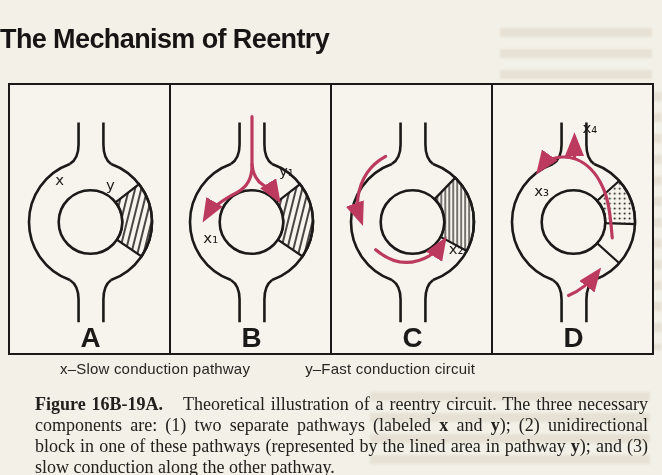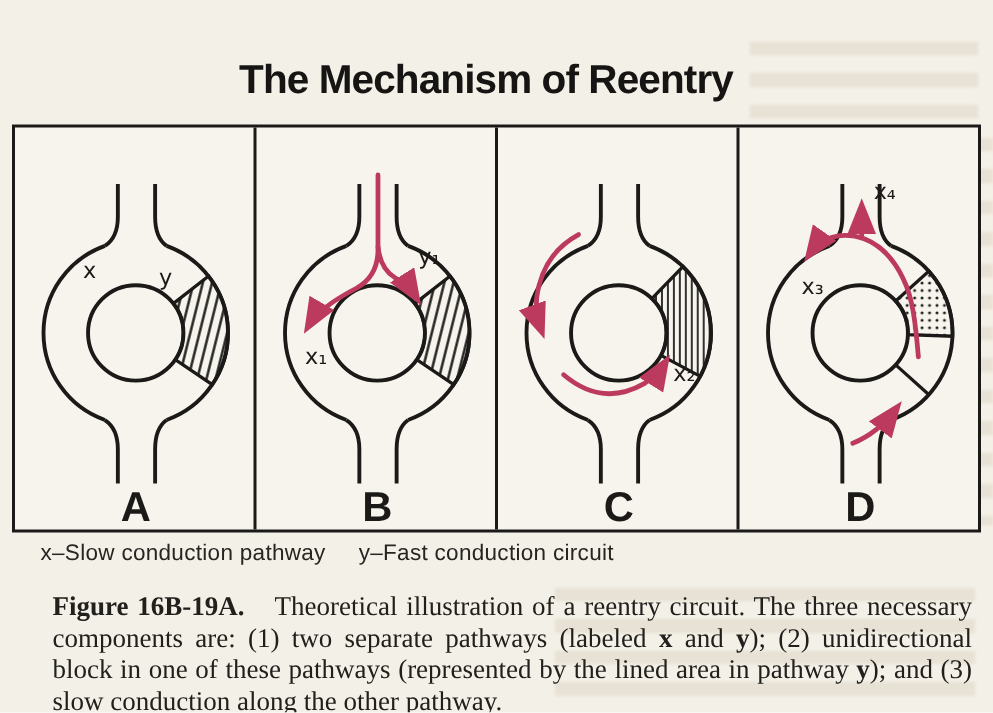--- a/index.html
+++ b/index.html
@@ -11,41 +11,39 @@
     font-family:"Liberation Sans",sans-serif;
   }
   .ghost{
     position:absolute;
     background:repeating-linear-gradient(180deg, rgba(150,125,85,0.12) 0 9px, transparent 9px 21px);
     filter:blur(1.2px);
     pointer-events:none;
   }
   .title{
     position:absolute;top:24px;left:0;width:648px;
-    text-align:center;
     font-size:27px;font-weight:bold;letter-spacing:-0.6px;
     color:#171513;
-    margin-top:14px;
   }
   .diagram-box{
     position:absolute;left:8px;top:83px;
     width:642px;height:268px;
     border:2px solid #1b1a18;
     background:#f6f4ec;
     display:flex;
   }
   .panel{flex:1 1 0;position:relative;border-right:2px solid #1b1a18;}
   .panel:last-child{border-right:none;}
   .panel svg{display:block;width:100%;height:100%;}
   .legend{
     position:absolute;left:27px;top:360px;
     font-size:15px;color:#262522;letter-spacing:0.2px;
     white-space:nowrap;
   }
-  .legend .legend-item{margin-right:22px;}
+  .legend .legend-item{margin-right:22px;margin-left:33px;}
   .caption{
     position:absolute;left:35px;top:394px;width:613px;
     font-family:"Liberation Serif",serif;
     font-size:18px;line-height:21px;color:#21201d;
     text-align:justify;
   }
   .caption .fig-label{font-weight:bold;padding-right:20px;}
   .caption .bold{font-weight:bold;}
   .diag-stroke{stroke:#1b1a18;stroke-width:2.6;fill:none;}
   .arrow{stroke:#bd3a5f;stroke-width:3.2;fill:none;stroke-linecap:round;}

